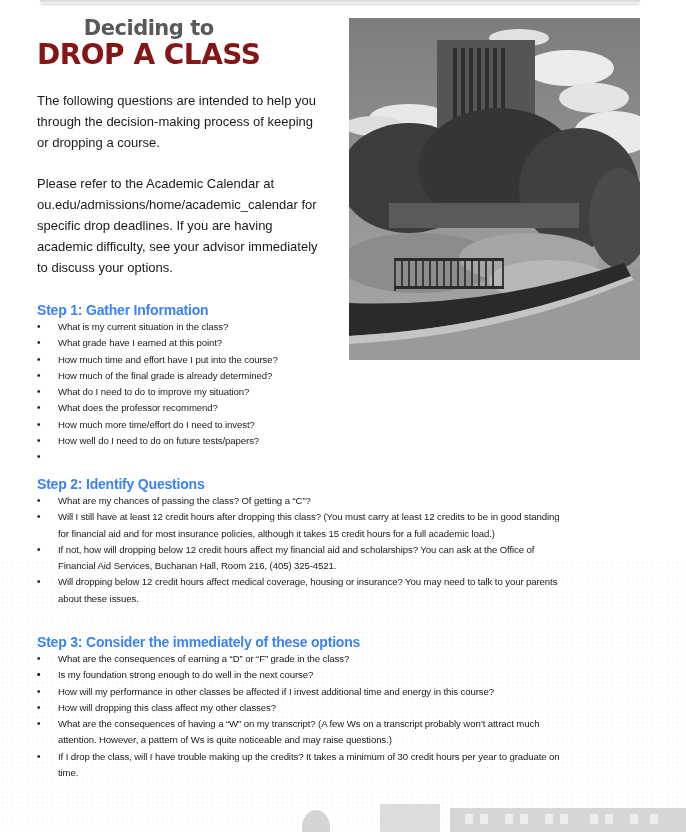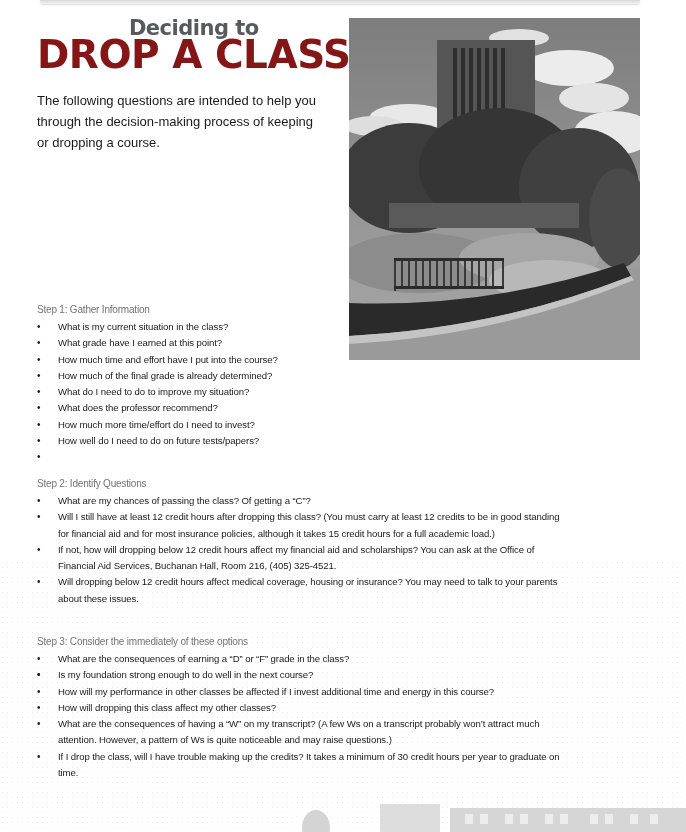--- a/index.html
+++ b/index.html
@@ -24,36 +24,36 @@
     .bg-buildings {
       position:absolute; left:280px; top:800px; width:406px; height:32px;
     }
     .title-block { position:absolute; left:37px; top:16px; }
     .title-small {
       font-family:"DejaVu Sans", sans-serif; font-weight:bold;
       font-size:21px; color:#58595b; letter-spacing:-0.5px; line-height:24px;text-align:center;
     }
     .title-big {
       font-family:"DejaVu Sans", sans-serif; font-weight:bold;
-      font-size:39px; color:#841617; letter-spacing:-0.5px; line-height:30px;
+      font-size:28px; color:#841617; letter-spacing:-0.5px; line-height:30px;
     }
     .intro {
       position:absolute; left:37px; top:91px; width:300px;
       font-size:13px; line-height:20.8px; color:#1a1a1a;
       font-family:"Liberation Sans Narrow","Liberation Sans", sans-serif;
       transform-origin:left top;
     }
     .intro p { margin:0 16px 21px 0; }
     .photo {
       position:absolute; left:349px; top:18px; width:291px; height:342px;
       overflow:hidden; background:#8a8a8a;
     }
     .section { position:absolute; left:37px; }
     .step-title {
-      color:#737373; font-weight:normal; font-size:10px; line-height:16px;
+      color:#3b82f6; font-weight:bold; font-size:14px; line-height:16px;
       margin:0 0 1px 0; letter-spacing:-0.2px;
     }
     ul.q { list-style:none; margin:0; padding:0; }
     ul.q li {
       position:relative; padding-left:21px; font-size:9.6px; line-height:16.3px;
       color:#1a1a1a; width:510px; letter-spacing:-0.1px;
     }
     ul.q li .bullet {
       position:absolute; left:0; top:0; font-size:10px;
     }
@@ -83,20 +83,21 @@
   </g>
 </svg>
 
 <div class="title-block">
   <div class="title-small">Deciding to</div>
   <div class="title-big">DROP A CLASS</div>
 </div>
 
 <div class="intro">
   <p>The following questions are intended to help you through the decision-making process of keeping or dropping a course.</p>
+  <p>Please refer to the Academic Calendar at ou.edu/admissions/home/academic_calendar for specific drop deadlines. If you are having academic difficulty, see your advisor immediately to discuss your options.</p>
 </div>
 
 <div class="photo">
   <svg width="291" height="342" viewBox="0 0 291 342">
     <defs>
       <linearGradient id="sky" x1="0" y1="0" x2="0" y2="1">
         <stop offset="0" stop-color="#7d7d7d"></stop>
         <stop offset="1" stop-color="#a9a9a9"></stop>
       </linearGradient>
     </defs>

